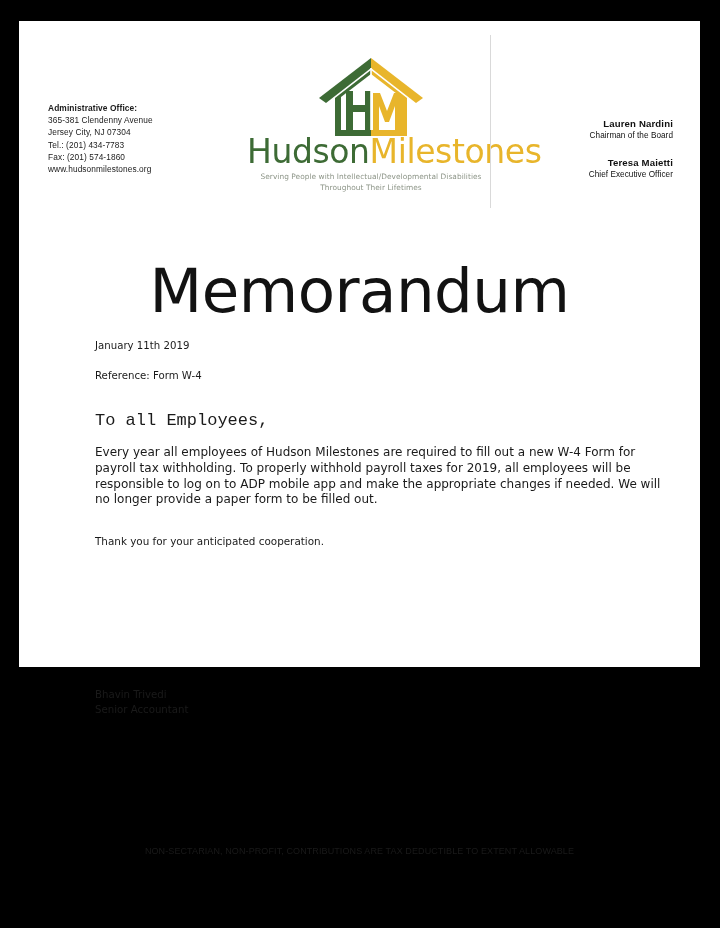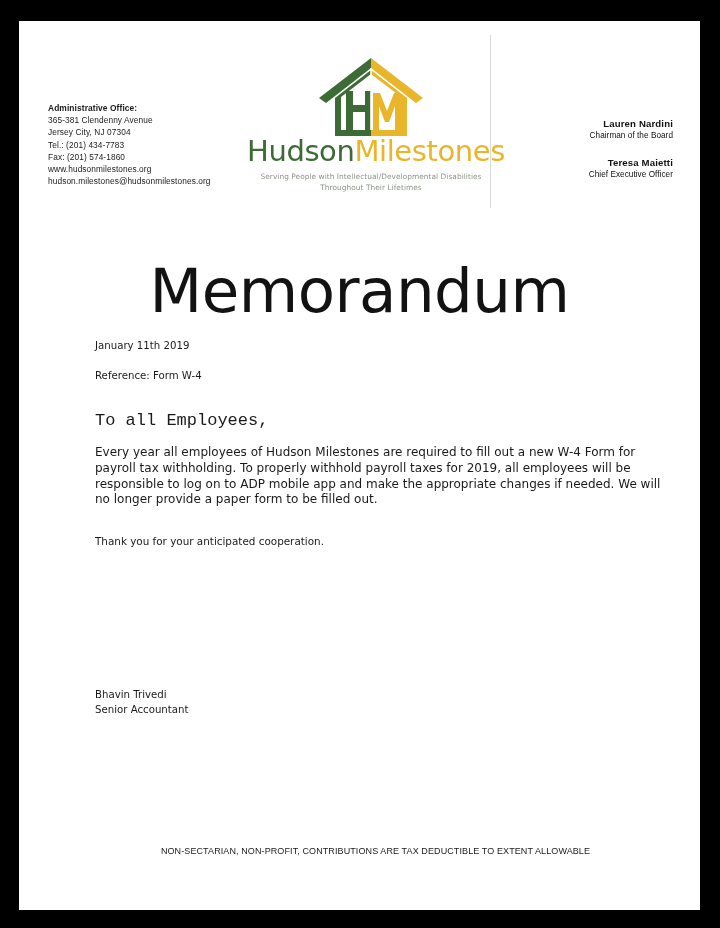--- a/index.html
+++ b/index.html
@@ -12,21 +12,21 @@
     background: #000000;
     font-family: "Liberation Sans", sans-serif;
     overflow: hidden;
   }
 
   .page {
     position: absolute;
     left: 19px;
     top: 21px;
     width: 681px;
-    height: 889px;
+    height: 646px;
     background: #ffffff;
   }
 
   
   .letterhead {
     position: absolute;
     left: 0;
     top: 0;
     width: 681px;
     height: 200px;
@@ -104,21 +104,21 @@
     width: 112px;
     height: 82px;
   }
   .logo-word {
     position: absolute;
     left: 0;
     top: 82px;
     width: 248px;
     text-align: center;
     font-family: "DejaVu Sans", sans-serif;
-    font-size: 29px;
+    font-size: 33px;
     line-height: 31px;
     letter-spacing: -0.4px;
     white-space: nowrap;
   }
   .logo-word .wm-hudson { color: #3d6b35; }
   .logo-word .wm-milestones { color: #e8b52b; }
   .logo-tag {
     position: absolute;
     left: 0;
     top: 118px;
@@ -192,21 +192,21 @@
     top: 666px;
     font-family: "DejaVu Sans", sans-serif;
     font-size: 10.2px;
     line-height: 15.2px;
     color: #1a1a1a;
   }
 
   
   .footer {
     position: absolute;
-    left: 16px;
+    left: 0;
     top: 824px;
     width: 681px;
     text-align: center;
     font-family: "Liberation Sans", sans-serif;
     font-size: 9px;
     line-height: 12px;
     color: #1a1a1a;
     letter-spacing: 0.1px;
   }
 </style>
@@ -217,21 +217,20 @@
 
   <div class="letterhead">
 
     <div class="admin-block">
       <div class="admin-title admin-line">Administrative Office:</div>
       <div class="admin-line">365-381 Clendenny Avenue</div>
       <div class="admin-line">Jersey City, NJ 07304</div>
       <div class="admin-line">Tel.:  (201) 434-7783</div>
       <div class="admin-line">Fax:  (201) 574-1860</div>
       <div class="admin-line">www.hudsonmilestones.org</div>
-      <div class="admin-line">hudson.milestones@hudsonmilestones.org</div>
     </div>
 
     <div class="logo">
       <div class="logo-mark">
         <svg viewBox="0 0 112 82" xmlns="http://www.w3.org/2000/svg">
 
           <polygon points="56,16 92,44 92,82 56,82" fill="#e8b52b"></polygon>
 
           <polygon points="56,16 20,44 20,82 56,82" fill="#3d6b35"></polygon>
 

